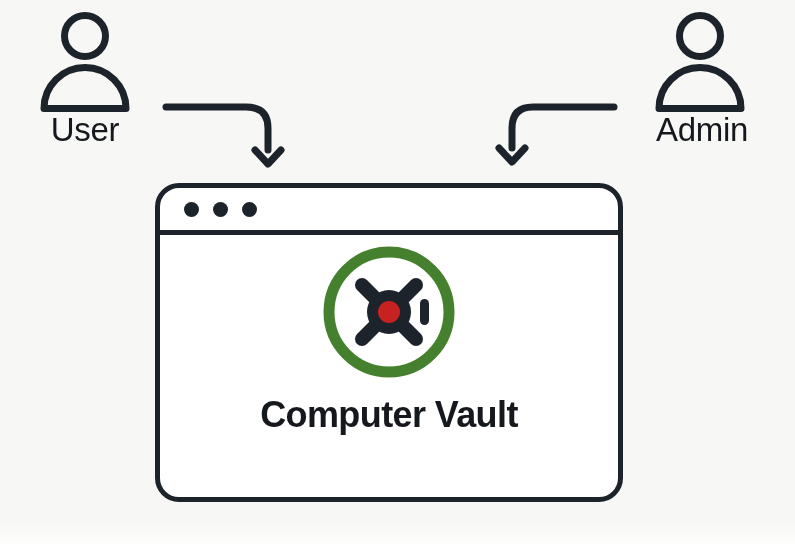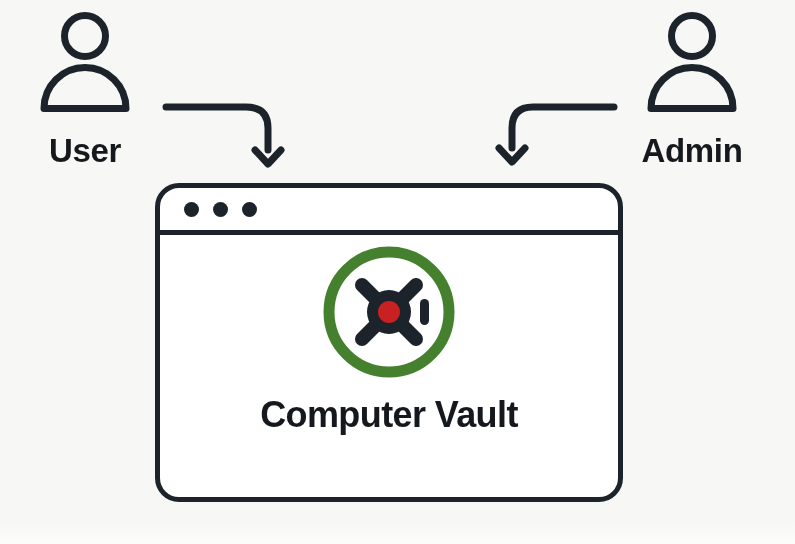--- a/index.html
+++ b/index.html
@@ -13,24 +13,24 @@
   *{margin:0;padding:0;box-sizing:border-box;}
   html,body{width:795px;height:544px;overflow:hidden;}
   body{
     position:relative;
     background:linear-gradient(var(--page-bg) 0 96%, #fdfdfc);
     font-family:"Liberation Sans","DejaVu Sans",sans-serif;
     color:var(--text);
   }
   .actor{position:absolute;display:flex;flex-direction:column;align-items:center;width:112px;}
   .actor-user{left:29px;top:12px;}
-  .actor-admin{left:636px;top:12px;}
+  .actor-admin{left:636px;top:12px;align-items:flex-end;}
   .person-svg{width:96px;height:100px;display:block;}
   .person-svg .stroke{fill:none;stroke:var(--outline);stroke-width:7;stroke-linejoin:round;}
-  .actor-label{margin-top:22px;font-size:33px;line-height:34px;font-weight:700;color:var(--text);letter-spacing:-0.3px;}
+  .actor-label{margin-top:1px;font-size:33px;line-height:34px;font-weight:400;color:var(--text);letter-spacing:-0.3px;}
 
   .arrows{position:absolute;left:0;top:0;width:795px;height:544px;pointer-events:none;}
   .arrow-path{fill:none;stroke:var(--outline);stroke-width:7;stroke-linecap:round;stroke-linejoin:round;}
 
   .window{
     position:absolute;left:155px;top:183px;width:468px;height:319px;
     background:var(--window-bg);
     border:5px solid var(--outline);
     border-radius:24px;
   }

